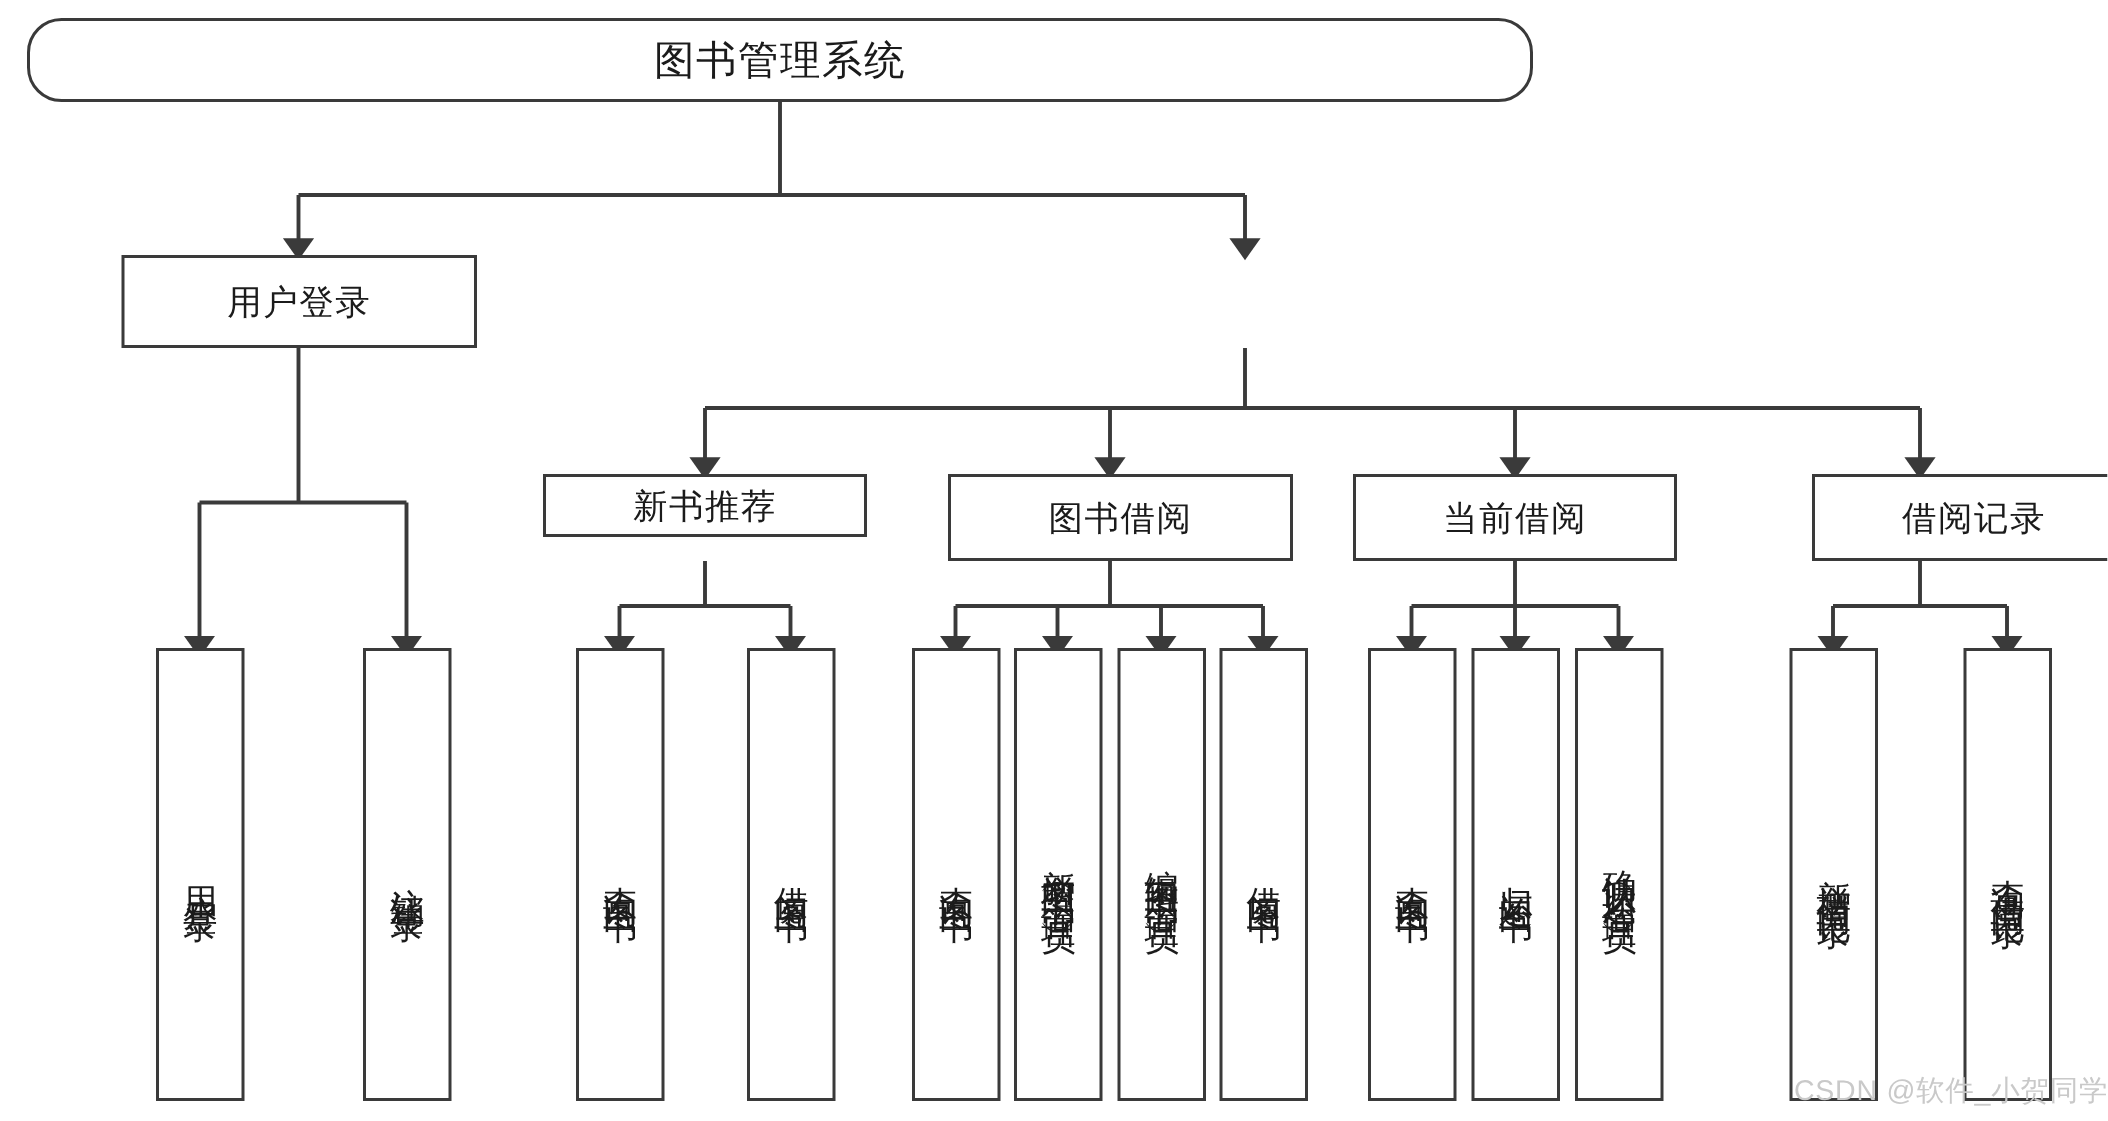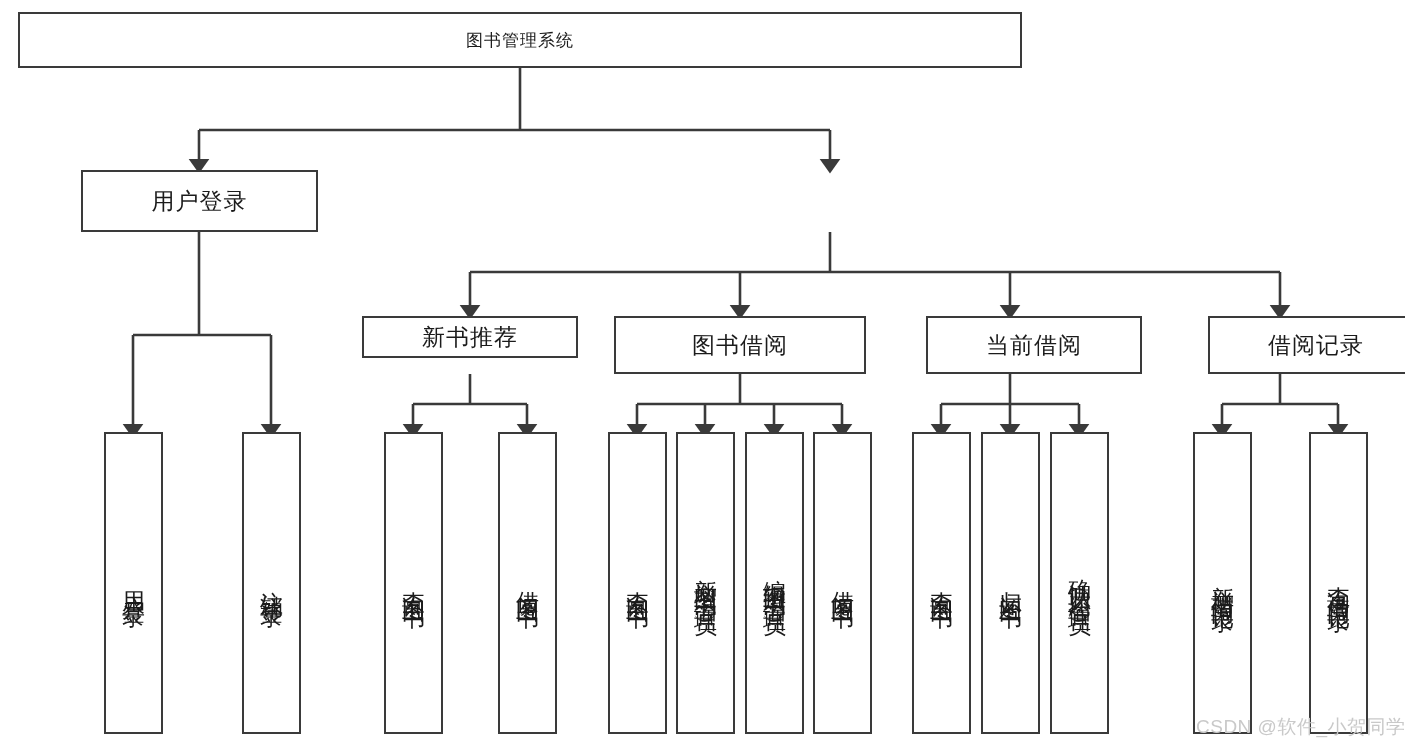--- a/index.html
+++ b/index.html
@@ -35,21 +35,22 @@
     justify-content: center;
     color: #1b1b1b;
     z-index: 2;
   }
   .node.h {
     font-size: 23px;
     letter-spacing: 1px;
     white-space: nowrap;
   }
   .node.root {
-    font-size: 17px;
+    font-size: 27px;
+    border-radius: 23px;
   }
   .node.v {
     font-size: 23px;
     writing-mode: vertical-rl;
     text-orientation: upright;
     letter-spacing: 5px;
     line-height: 1;
     padding: 6px 0;
     align-items: center;
   }
@@ -123,22 +124,22 @@
       <path d="M1222,404 L1222,427" marker-end="url(#ah)"></path>
       <path d="M1338,404 L1338,427" marker-end="url(#ah)"></path>
     </g>
   </svg>
 
   <div class="node h root" style="left:18px; top:12px; width:1004px; height:56px;">图书管理系统</div>
 
   <div class="node h" style="left:81px; top:170px; width:237px; height:62px;">用户登录</div>
 
   <div class="node h" style="left:362px; top:316px; width:216px; height:42px;">新书推荐</div>
-  <div class="node h" style="left:614px; top:316px; width:252px; height:58px;">图书借阅</div>
-  <div class="node h" style="left:902px; top:316px; width:216px; height:58px;margin-left:24px;">当前借阅</div>
+  <div class="node h" style="left:632px; top:316px; width:230px; height:58px;">图书借阅</div>
+  <div class="node h" style="left:902px; top:316px; width:216px; height:58px;">当前借阅</div>
   <div class="node h" style="left:1172px; top:316px; width:216px; height:58px;margin-left:36px;">借阅记录</div>
 
   <div class="node v" style="left:104px; top:432px; width:59px; height:302px;">
     <span class="vlabel">用户登录</span>
   </div>
   <div class="node v" style="left:242px; top:432px; width:59px; height:302px;">
     <span class="vlabel">注销登录</span>
   </div>
 
   <div class="node v" style="left:384px; top:432px; width:59px; height:302px;">

